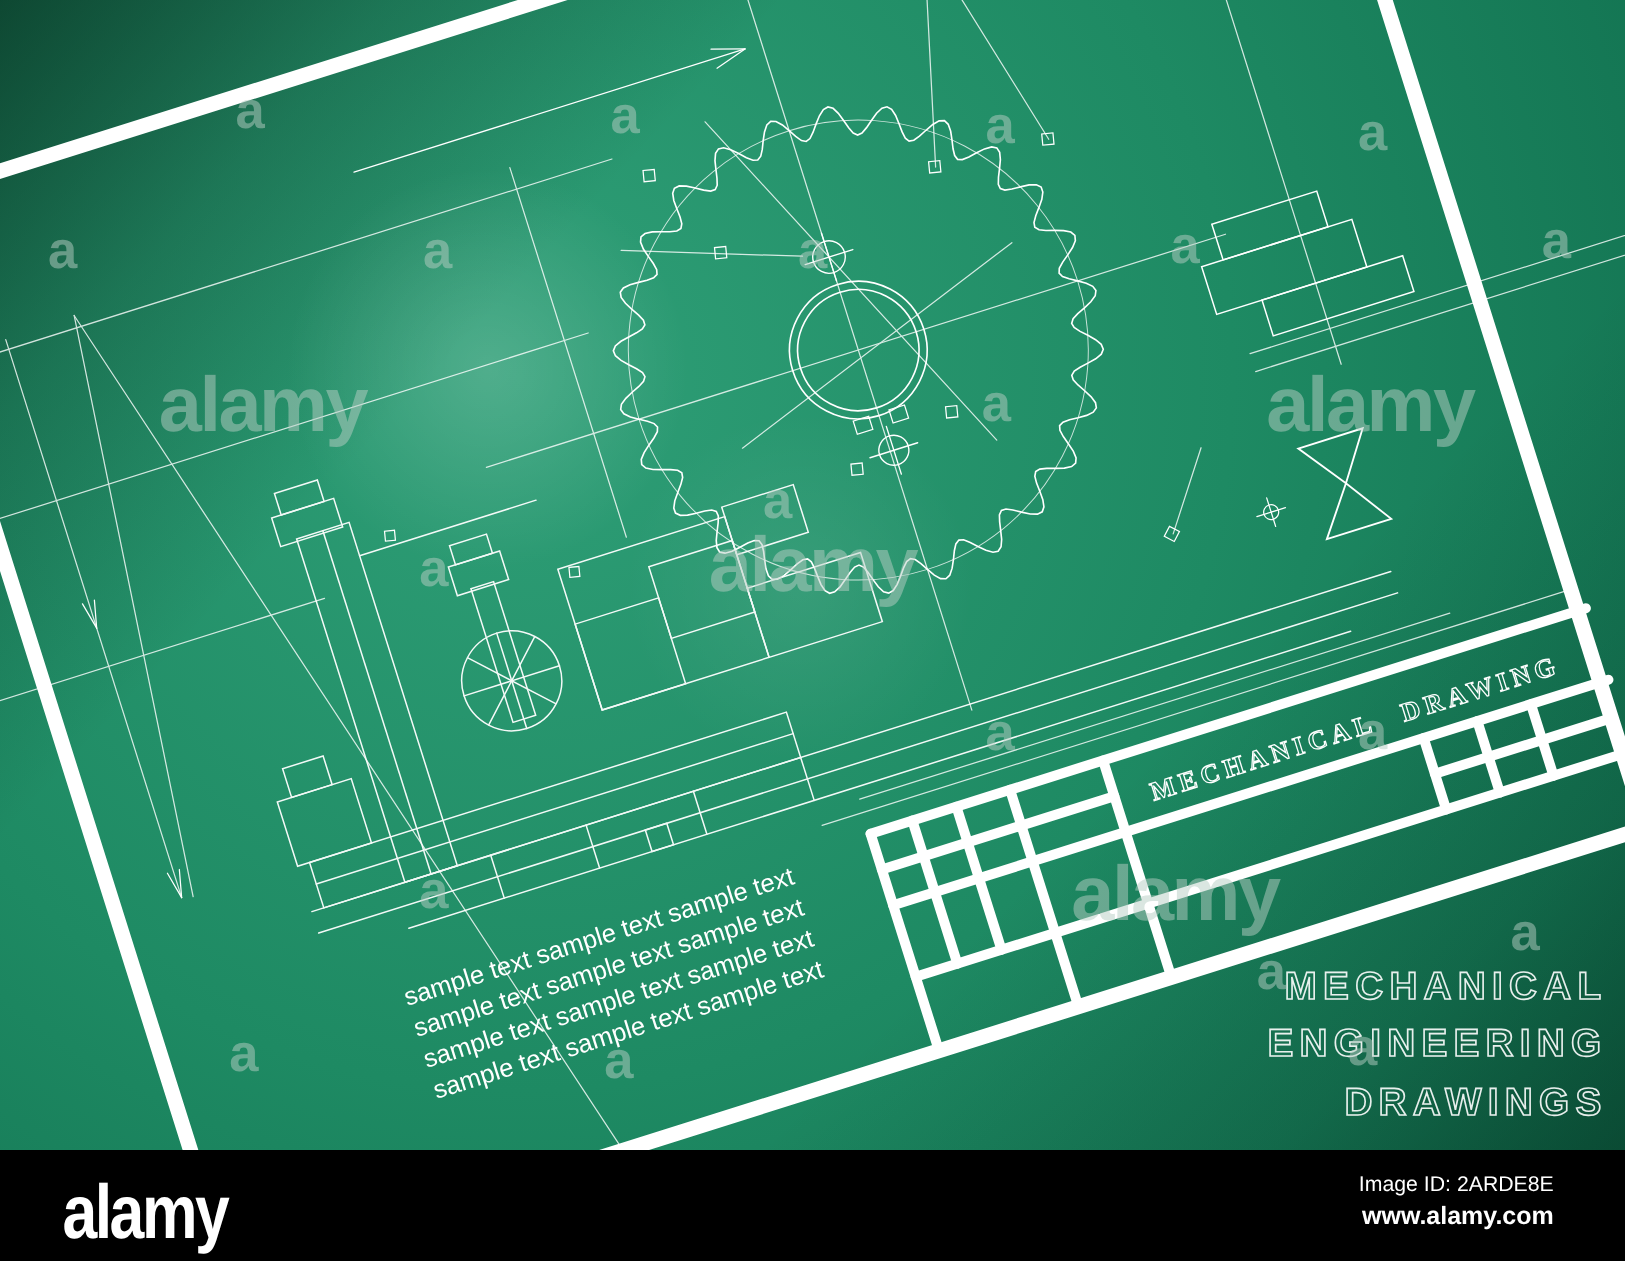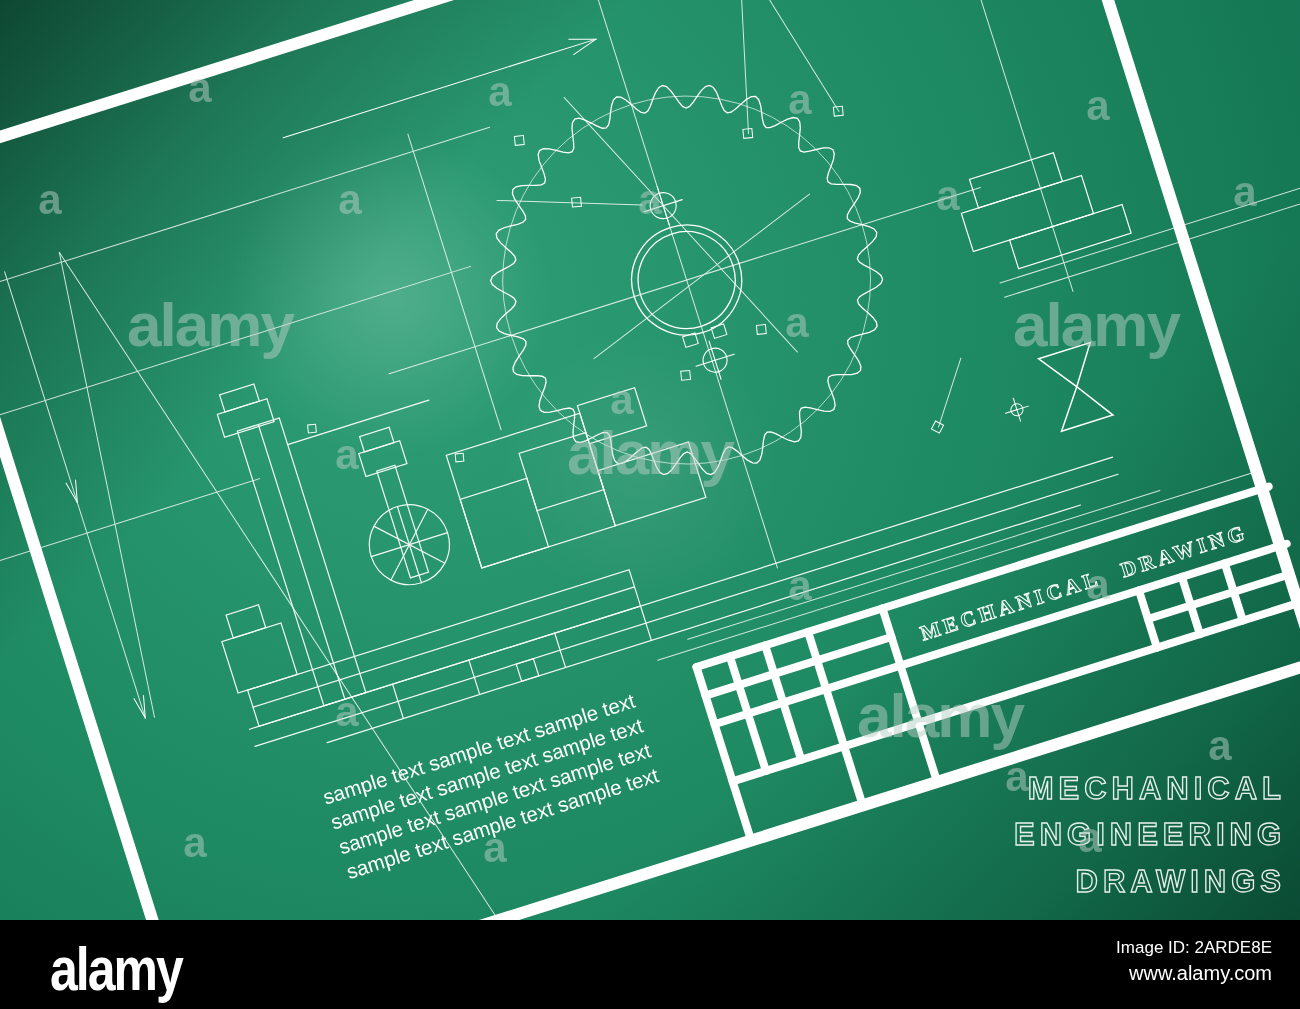--- a/index.html
+++ b/index.html
@@ -20,24 +20,24 @@
   .wm-word{font-size:62px;letter-spacing:-2px;}
   #wm-layer{position:absolute;left:0;top:0;width:100%;height:100%;}
   #alamy-bar{
     position:absolute;left:0;top:920px;width:1300px;height:89px;background:#000;
   }
   #alamy-logo{
     position:absolute;left:50px;top:14px;color:#fff;font-weight:bold;font-size:50px;
     letter-spacing:-2px;transform:scaleY(1.22);transform-origin:top left;
   }
   #bar-right{
-    position:absolute;right:28px;top:18px;text-align:right;color:#fff;
+    position:absolute;right:57px;top:18px;text-align:right;color:#fff;
   }
   #bar-image-id{font-size:17px;font-weight:normal;}
-  #bar-site{font-size:20px;font-weight:normal;margin-top:4px;}
+  #bar-site{font-size:20px;font-weight:bold;margin-top:4px;}
 </style>
 </head>
 <body>
 
 <div id="stage">
 
   <svg id="blueprint" width="1300" height="1009" viewBox="0 0 1300 1009" style="position:absolute;left:0;top:0;" fill="none" stroke="#ffffff" stroke-linecap="round">
 
     <g transform="translate(-86,164) rotate(-17.5)">
 

